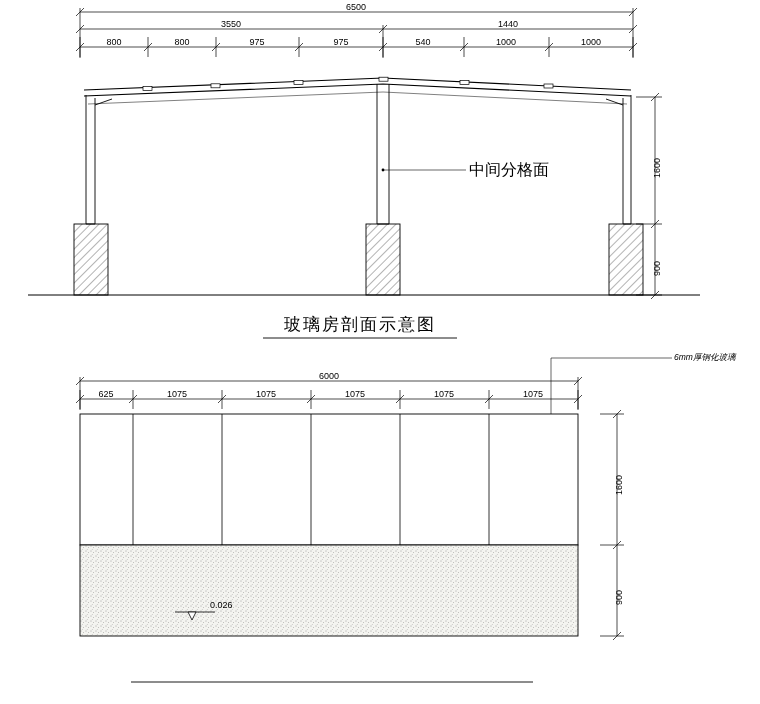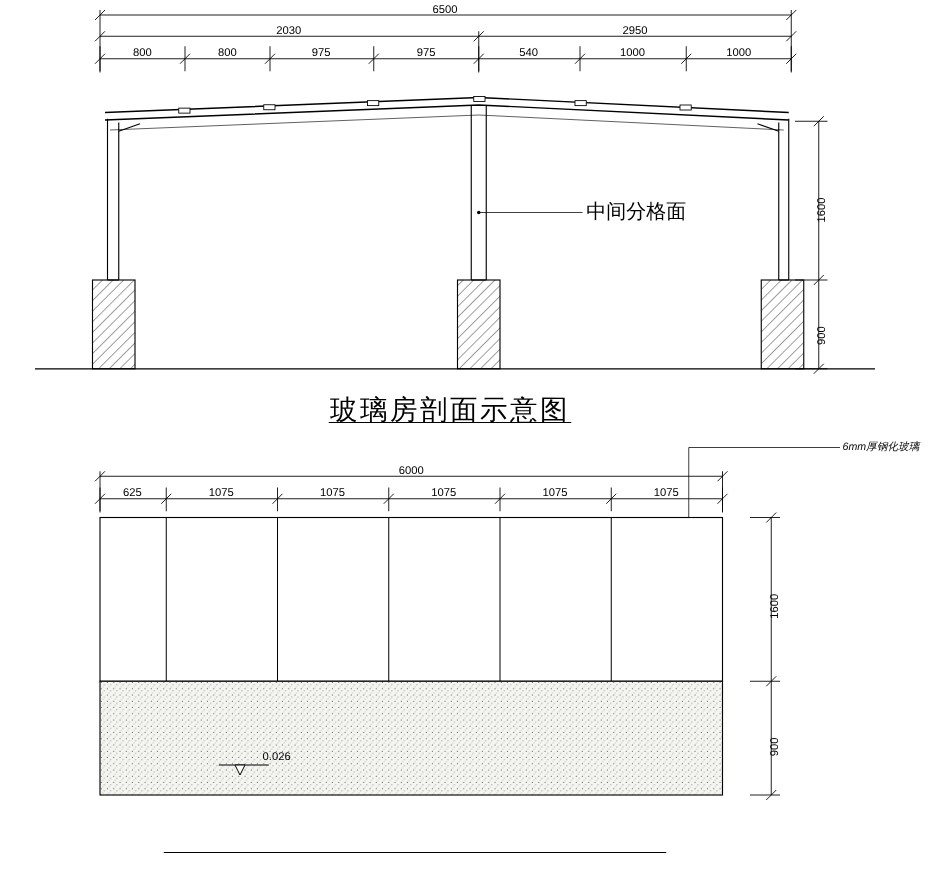--- a/index.html
+++ b/index.html
@@ -32,21 +32,21 @@
   .lbl.center {
     text-align: center;
     transform: translateX(-50%);
   }
   .lbl.vert {
     transform: rotate(-90deg);
     transform-origin: left top;
   }
   .title {
     position: absolute;
-    font-size: 22px;
+    font-size: 17px;
     letter-spacing: 2px;
     white-space: nowrap;
     font-family: "Liberation Sans", sans-serif;
     color: #000;
   }
   .title.center {
     transform: translateX(-50%);
     text-align: center;
   }
   .note {
@@ -239,22 +239,22 @@
       <line x1="613" y1="418" x2="621" y2="410"></line>
       <line x1="613" y1="549" x2="621" y2="541"></line>
       <line x1="613" y1="640" x2="621" y2="632"></line>
     </g>
 
     <line x1="131" y1="682" x2="533" y2="682" stroke="#000" stroke-width="0.9"></line>
   </svg>
 
   <div class="lbl center" style="left:356px; top:2px;">6500</div>
 
-  <div class="lbl center" style="left:231px; top:19px;">2030</div>
-  <div class="lbl center" style="left:508px; top:19px;">2950</div>
+  <div class="lbl center" style="left:231px; top:19px;">3550</div>
+  <div class="lbl center" style="left:508px; top:19px;">1440</div>
 
   <div class="lbl center" style="left:114px; top:37px;">800</div>
   <div class="lbl center" style="left:182px; top:37px;">800</div>
   <div class="lbl center" style="left:257px; top:37px;">975</div>
   <div class="lbl center" style="left:341px; top:37px;">975</div>
   <div class="lbl center" style="left:423px; top:37px;">540</div>
   <div class="lbl center" style="left:506px; top:37px;">1000</div>
   <div class="lbl center" style="left:591px; top:37px;">1000</div>
 
   <div class="lbl vert" style="left:652px; top:178px;">1600</div>

